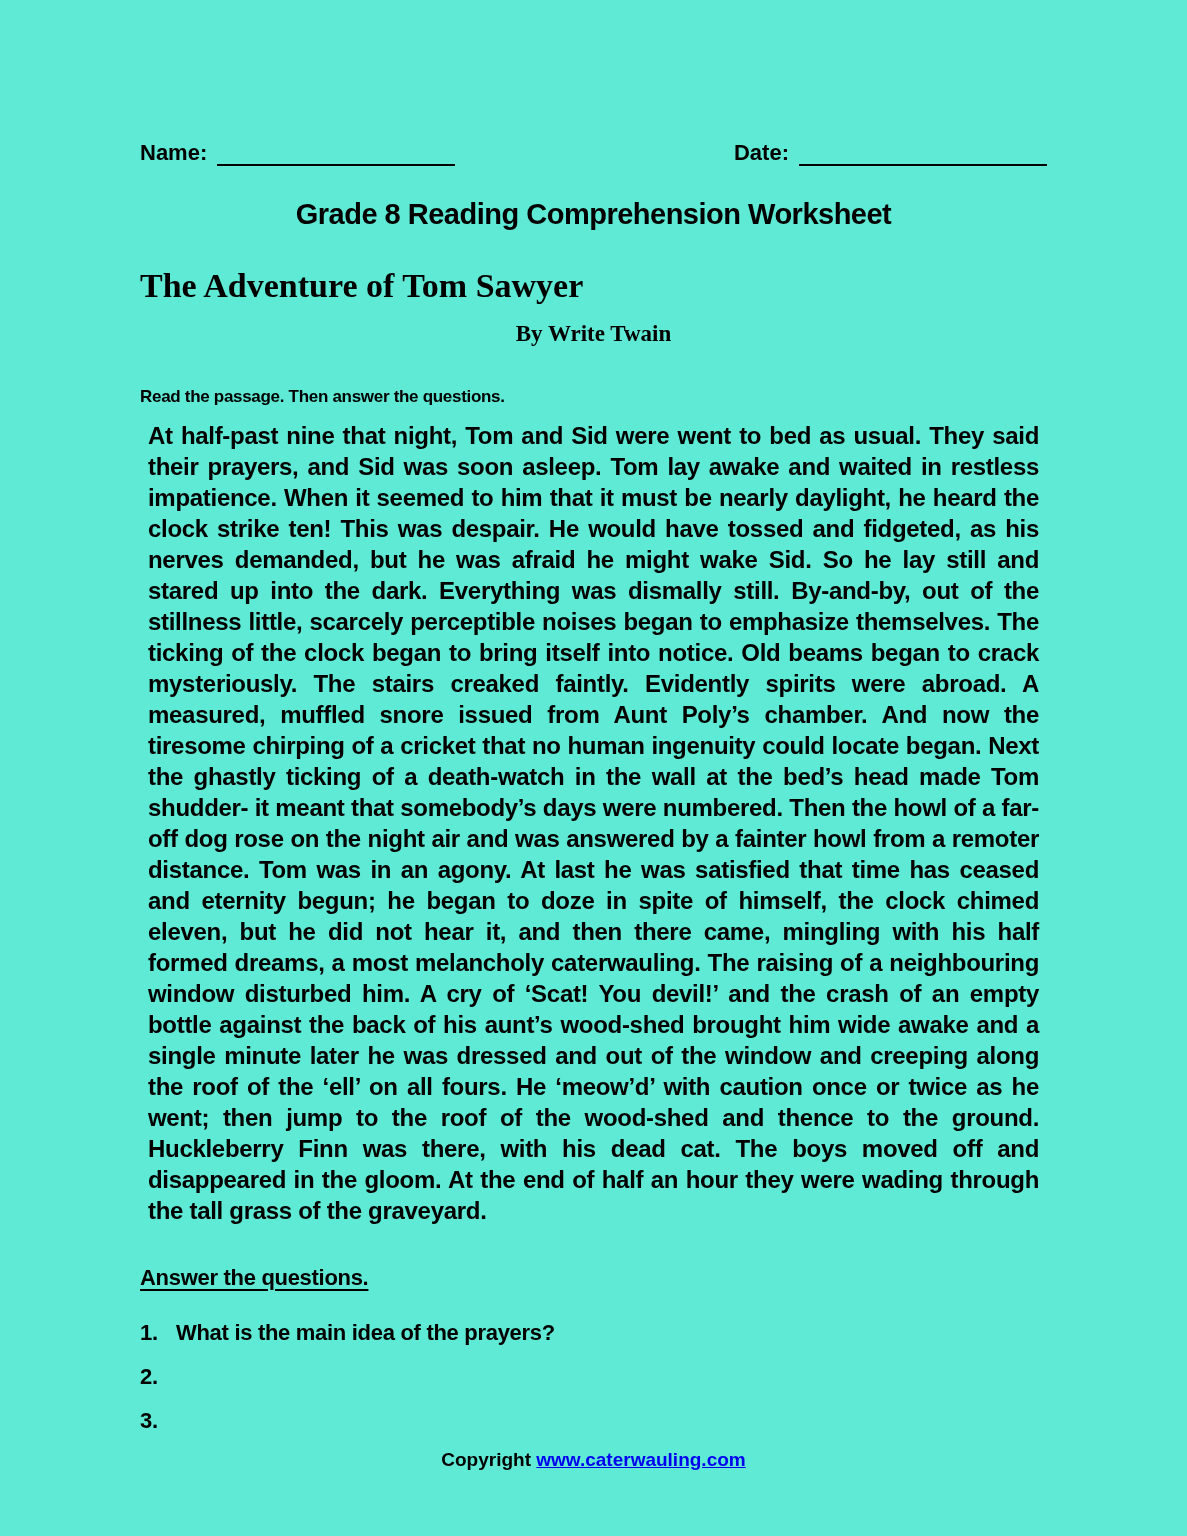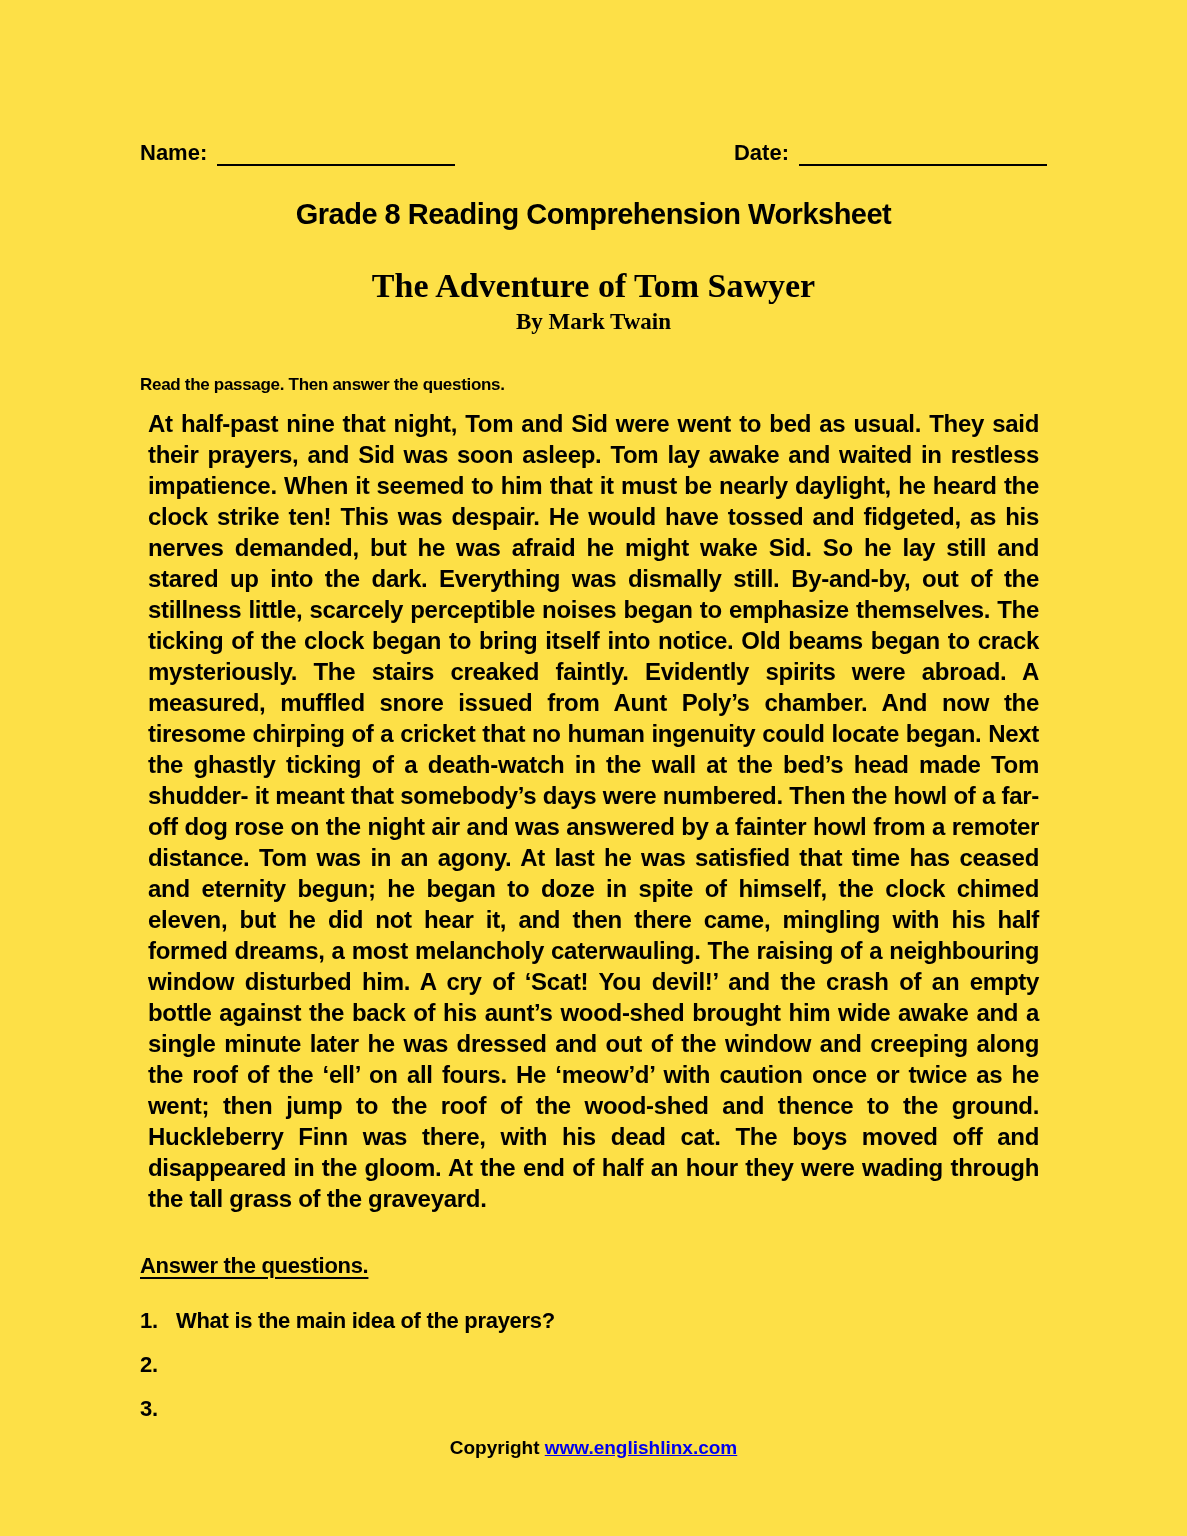--- a/index.html
+++ b/index.html
@@ -5,21 +5,21 @@
   html, body {
     margin: 0;
     padding: 0;
     background: #ffffff;
   }
   .page {
     position: relative;
     width: 1187px;
     height: 1536px;
     margin: 0 auto;
-    background: #fde047;
+    background: #5eead4;
     box-sizing: border-box;
     padding: 140px 140px 0 140px;
     color: #000000;
     font-family: "Liberation Sans", sans-serif;
     font-weight: bold;
     overflow: hidden;
   }
   
   .header-row {
     display: flex;
@@ -45,22 +45,22 @@
   
   .worksheet-title {
     margin: 32px 0 0 0;
     text-align: center;
     font-family: "Liberation Sans", sans-serif;
     font-size: 29px;
     letter-spacing: -0.5px;
     font-weight: bold;
   }
   .story-title {
-    margin: 36px 0 4px 0;
-    text-align: center;
+    margin: 36px 0 16px 0;
+    text-align: left;
     font-family: "Liberation Serif", serif;
     font-size: 34px;
     font-weight: bold;
   }
   .story-author {
     margin: 4px 0 0 0;
     text-align: center;
     font-family: "Liberation Serif", serif;
     font-size: 23px;
     font-weight: bold;
@@ -133,21 +133,21 @@
     </div>
     <div class="field">
       <span>Date:</span>
       <span class="blank-line date-blank"></span>
     </div>
   </div>
 
   <div class="worksheet-title">Grade 8 Reading Comprehension Worksheet</div>
 
   <div class="story-title">The Adventure of Tom Sawyer</div>
-  <div class="story-author">By Mark Twain</div>
+  <div class="story-author">By Write Twain</div>
 
   <p class="instructions">Read the passage. Then answer the questions.</p>
   <p class="passage">At half-past nine that night, Tom and Sid were went to bed as usual. They said their prayers, and Sid was soon asleep. Tom lay awake and waited in restless impatience. When it seemed to him that it must be nearly daylight, he heard the clock strike ten! This was despair. He would have tossed and fidgeted, as his nerves demanded, but he was afraid he might wake Sid. So he lay still and stared up into the dark. Everything was dismally still. By-and-by, out of the stillness little, scarcely perceptible noises began to emphasize themselves. The ticking of the clock began to bring itself into notice. Old beams began to crack mysteriously. The stairs creaked faintly. Evidently spirits were abroad. A measured, muffled snore issued from Aunt Poly’s chamber. And now the tiresome chirping of a cricket that no human ingenuity could locate began. Next the ghastly ticking of a death-watch in the wall at the bed’s head made Tom shudder- it meant that somebody’s days were numbered. Then the howl of a far-off dog rose on the night air and was answered by a fainter howl from a remoter distance. Tom was in an agony. At last he was satisfied that time has ceased and eternity begun; he began to doze in spite of himself, the clock chimed eleven, but he did not hear it, and then there came, mingling with his half formed dreams, a most melancholy caterwauling. The raising of a neighbouring window disturbed him. A cry of ‘Scat! You devil!’ and the crash of an empty bottle against the back of his aunt’s wood-shed brought him wide awake and a single minute later he was dressed and out of the window and creeping along the roof of the ‘ell’ on all fours. He ‘meow’d’ with caution once or twice as he went; then jump to the roof of the wood-shed and thence to the ground. Huckleberry Finn was there, with his dead cat. The boys moved off and disappeared in the gloom. At the end of half an hour they were wading through the tall grass of the graveyard.</p>
 
   <div>
     <span class="answer-heading">Answer the questions.</span>
   </div>
 
   <ol class="question-list">
     <li class="question-item">
@@ -157,16 +157,16 @@
     <li class="question-item">
       <span class="question-number">2.</span>
     </li>
     <li class="question-item">
       <span class="question-number">3.</span>
     </li>
   </ol>
 
   <div class="footer">
     <span>Copyright</span>
-    <a class="copyright-link">www.englishlinx.com</a>
+    <a class="copyright-link">www.caterwauling.com</a>
   </div>
 
 </div>
 
 </body></html>

